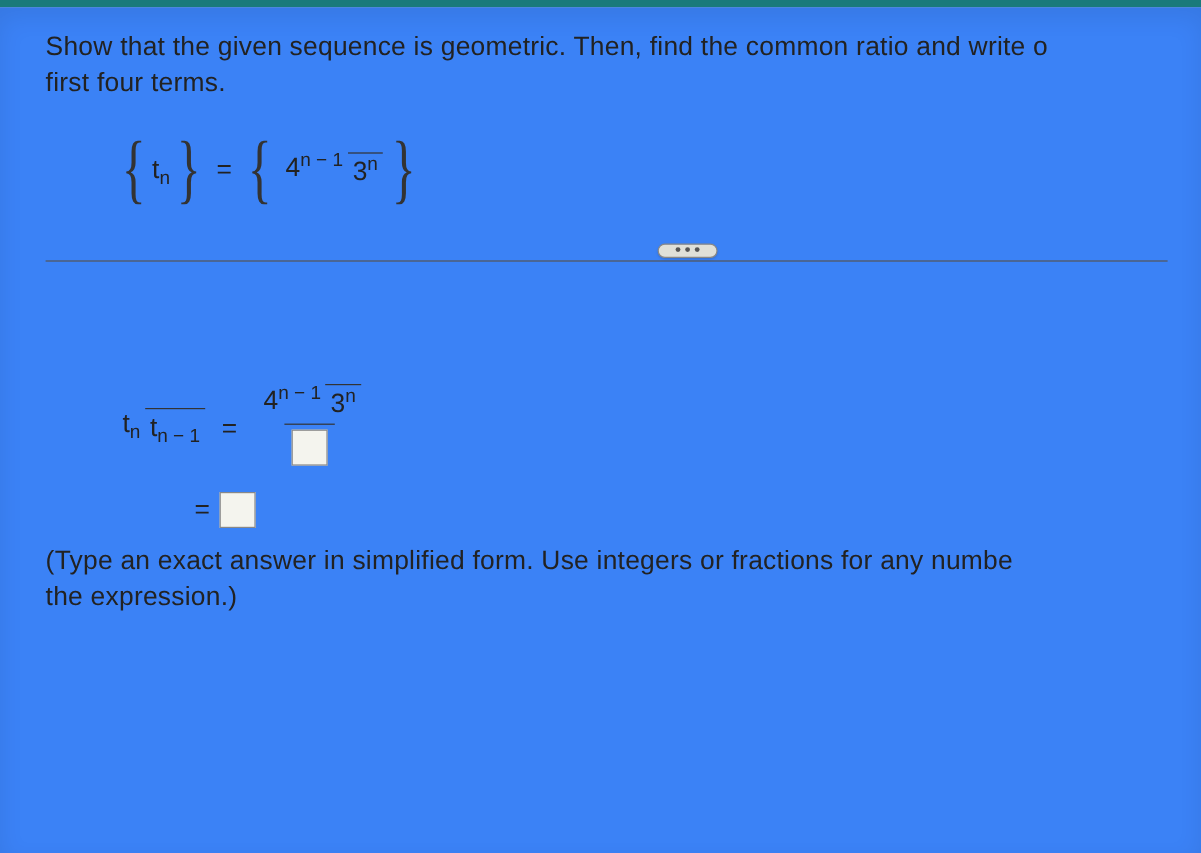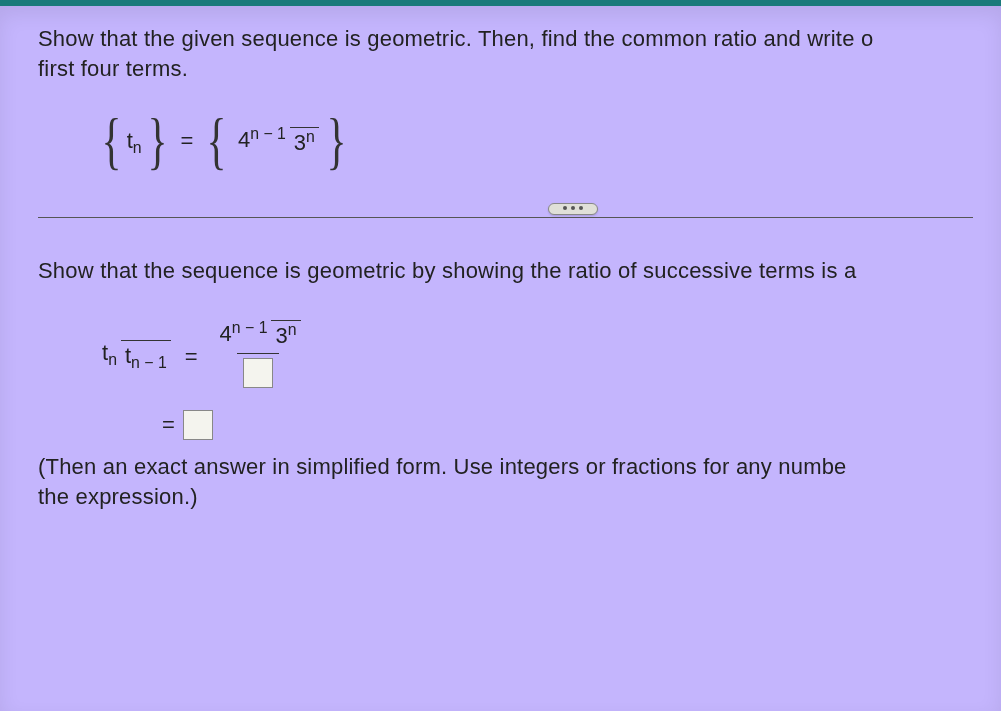--- a/index.html
+++ b/index.html
@@ -10,21 +10,21 @@
     height: 711px;
     overflow: hidden;
     position: relative;
   }
   .top-bar {
     height: 6px;
     background: #1a7a7a;
     width: 100%;
   }
   .page {
-    background: #c4b5fd;
+    background: #3b82f6;
     padding: 18px 28px 28px 38px;
     height: calc(100% - 6px);
     position: relative;
     box-shadow: inset 0 8px 20px rgba(0,0,0,0.08);
   }
   .question-text {
     font-size: 22px;
     color: #222;
     line-height: 1.35;
     margin-bottom: 26px;
@@ -165,21 +165,21 @@
     <div class="ellipsis-pill">
       <div class="ellipsis-dots">
           <span></span>
           <span></span>
           <span></span>
         </div>
     </div>
   </div>
 
   <div class="instruction">
-    <span>Show that the sequence is geometric by showing the ratio of successive terms is a</span><br>
+    <br>
   </div>
 
   <div class="work-block">
 
     <div class="ratio-row">
       <span class="frac">
         <span class="num"><span>t</span><span class="sub">n</span></span>
         <span class="den" style="white-space:nowrap"><span>t</span><span class="sub">n − 1</span></span>
       </span>
       <span style="margin:0 6px 0 8px; align-self:flex-end; padding-bottom:18px;">=</span>
@@ -197,17 +197,17 @@
     </div>
 
     <div class="eq-row">
       <span>=</span>
       <span class="input-box"></span>
     </div>
 
   </div>
 
   <div class="hint">
-    <span>(Then an exact answer in simplified form. Use integers or fractions for any numbe</span><br>
+    <span>(Type an exact answer in simplified form. Use integers or fractions for any numbe</span><br>
     <span>the expression.)</span>
   </div>
 
 </div>
 
 </body></html>

